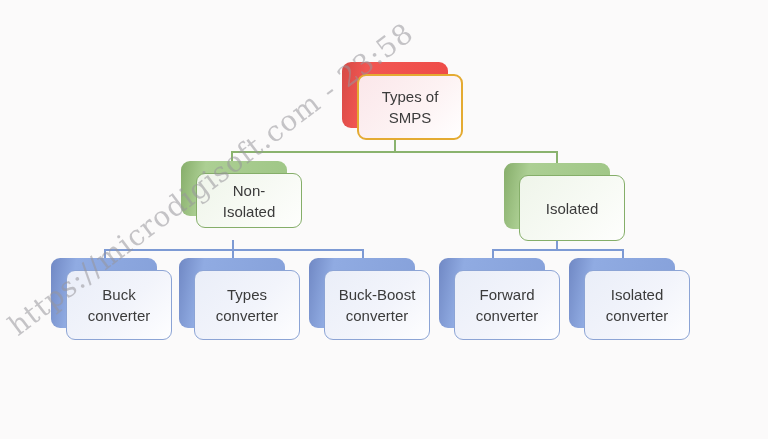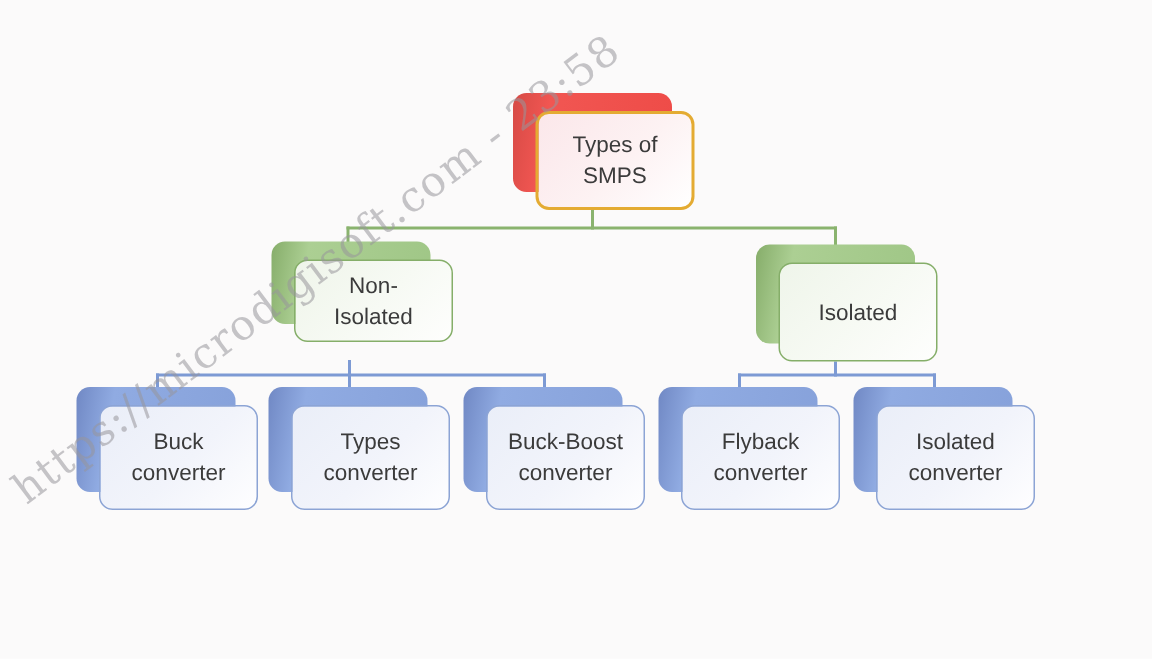--- a/index.html
+++ b/index.html
@@ -126,21 +126,21 @@
   </div>
 
   <div class="node blue" style="left:320px; top:270px; height:70px;">
     <div class="shadow"></div>
     <div class="card">Buck-Boost
 converter</div>
   </div>
 
   <div class="node blue" style="left:450px; top:270px; height:70px;">
     <div class="shadow"></div>
-    <div class="card">Flyback
+    <div class="card">Forward
 converter</div>
   </div>
 
   <div class="node blue" style="left:580px; top:270px; height:70px;">
     <div class="shadow"></div>
     <div class="card">Isolated
 converter</div>
   </div>
 
   <div class="watermark">https://microdigisoft.com - 23:58</div>

